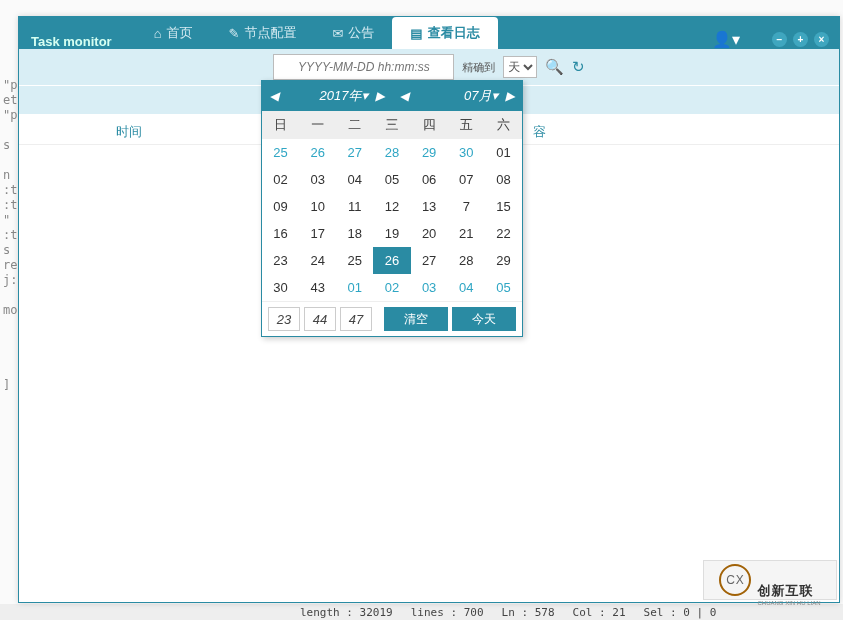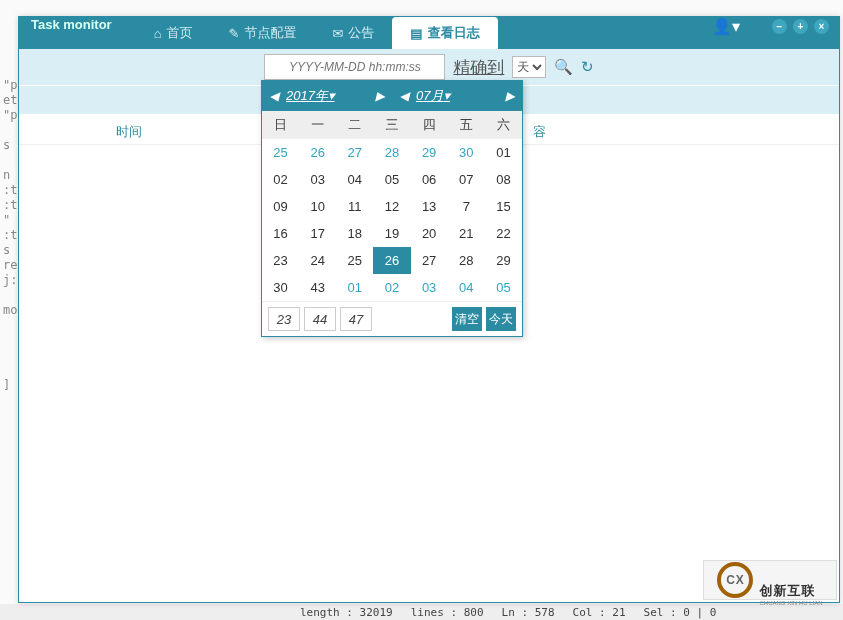--- a/index.html
+++ b/index.html
@@ -46,21 +46,21 @@
   background: #fff;
   border: 1px solid #2a8ba3;
   display: flex;
   flex-direction: column;
   box-shadow: 0 0 6px rgba(0,0,0,0.15);
 }
 .topbar {
   height: 32px;
   background: #2a8ba3;
   display: flex;
-  align-items: flex-start;
+  align-items: flex-end;
   color: #fff;
   font-size: 13px;
 }
 .topbar-title {
   color: #d6fff2;
   font-weight: bold;
   padding: 0 24px 0 12px;
 }
 .topbar-item {
   display: flex;
@@ -106,21 +106,21 @@
 }
 .date-input {
   width: 175px;
   height: 22px;
   font-style: italic;
   color: #888;
   text-align: center;
   border: 1px solid #bbb;
   font-size: 12px;
 }
-.precision-label { color: #555; font-size:17px;text-decoration:underline; }
+.precision-label { color: #555; font-size:11px; }
 .select-box {
   height: 22px;
   border: 1px solid #bbb;
   background: #fff;
   color: #555;
   font-size: 12px;
 }
 .icon-btn {
   color: #2a8ba3;
   font-size: 15px;
@@ -164,23 +164,22 @@
   font-style: italic;
 }
 .cal-arrow {
   width: 24px;
   text-align: center;
   cursor: pointer;
   font-size: 12px;
 }
 .cal-year, .cal-month {
   flex: 1;
-  text-align: left;
-  cursor: pointer;
-  text-decoration: underline;
+  text-align: right;
+  cursor: pointer;
 }
 .cal-grid {
   display: grid;
   grid-template-columns: repeat(7, 1fr);
   text-align: center;
 }
 .cal-grid .weekday {
   background: #eee;
   padding: 5px 0;
   color: #444;
@@ -211,43 +210,43 @@
   text-align: center;
   font-style: italic;
   font-size: 13px;
   color: #444;
 }
 .cal-btn {
   background: #2a8ba3;
   color: #fff;
   border: none;
   height: 24px;
-  padding: 0 3px;
+  padding: 0 20px;
   font-size: 12px;
   cursor: pointer;
 }
 .logo {
   position: absolute;
   right: 6px;
   bottom: 20px;
   width: 132px;
   height: 38px;
   background: #f5f5f5;
   border: 1px solid #ddd;
   display: flex;
   align-items: center;
   justify-content: center;
   font-size: 13px;
   color: #333;
   letter-spacing:1px;
   gap:6px;
 }
 .logo-circle {
-  width: 28px;height:28px;border:4px solid #a16207;border-radius:50%;
-  display:flex;align-items:center;justify-content:center;font-weight:bold;font-size:12px;color:#666;
+  width: 28px;height:28px;border:2px solid #a16207;border-radius:50%;
+  display:flex;align-items:center;justify-content:center;font-weight:normal;font-size:12px;color:#666;
 }
 .logo-sub { font-size:6px;color:#888;letter-spacing:0;}
 </style>
 </head>
 <body>
 
 <div class="bg-code">
   <span>&lt;modal-title  id= operateTitle &gt;&lt;span class= error &gt;X&lt;/span&gt;</span><span class="purple">提示信息</span>
   <div style="white-space:pre;">
 
@@ -269,21 +268,21 @@
 mo
 
 
 
 
 ]</div>
 </div>
 
 <div class="bg-statusbar">
   <span>length : 32019</span>
-  <span>lines : 800</span>
+  <span>lines : 700</span>
   <span>Ln : 578</span>
   <span>Col : 21</span>
   <span>Sel : 0 | 0</span>
 </div>
 
 <div class="panel">
   <div class="topbar">
     <span class="topbar-title">Task monitor</span>
     <div class="topbar-item">
       <span>⌂</span>

